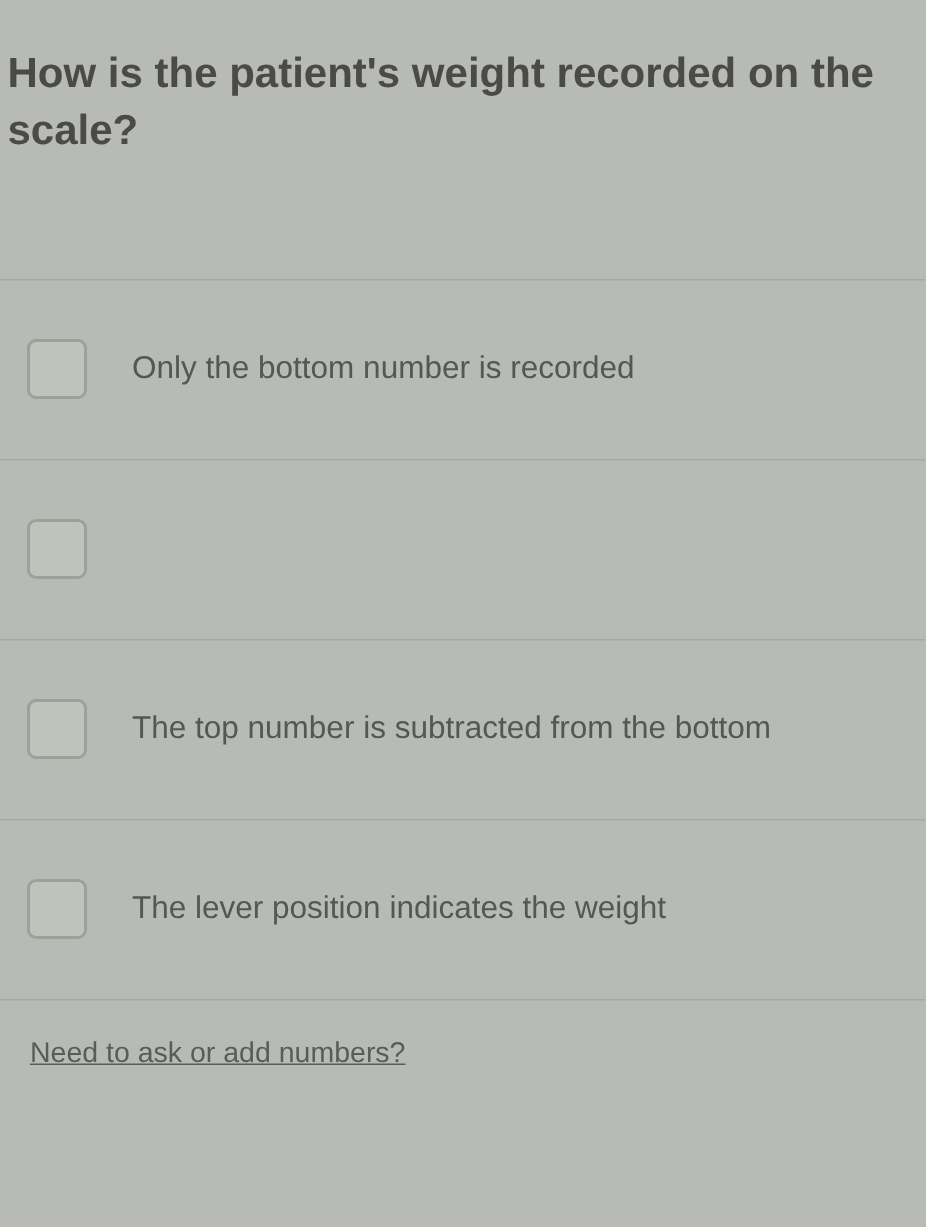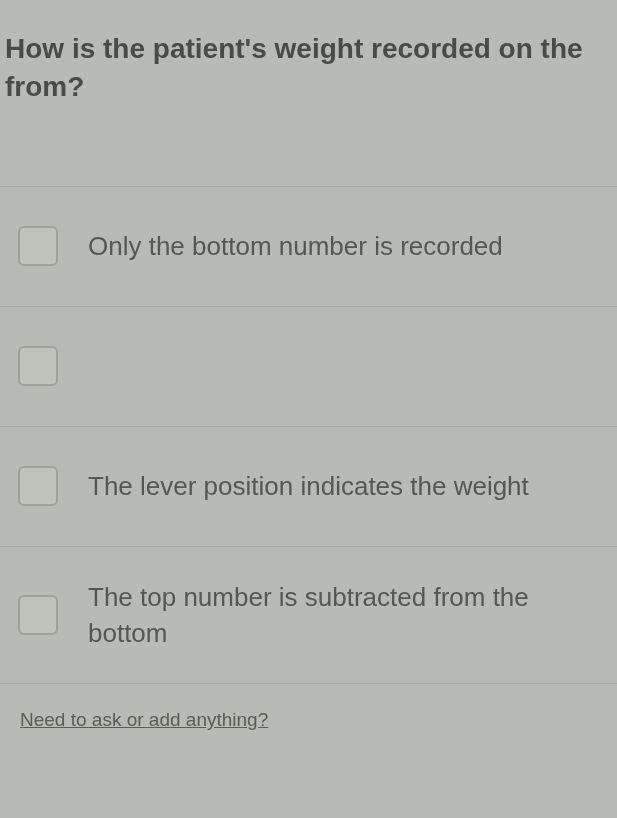--- a/index.html
+++ b/index.html
@@ -39,51 +39,51 @@
       width: 40px;
       height: 40px;
       border: 2px solid #9ea199;
       border-radius: 6px;
       background: #c0c3bc;
       flex-shrink: 0;
       margin-right: 30px;
       cursor: pointer;
     }
     .option-text {
-      font-size: 26px;
+      font-size: 21px;
       color: #555752;
       line-height: 1.4;
       padding-right: 10px;
     }
     .footer-link {
       padding: 25px 20px;
       font-size: 19px;
       color: #5a5c56;
       text-decoration: underline;
       cursor: pointer;
     }
   </style>
 </head>
 <body>
 
 <div class="question-container">
-  <div class="question-text">How is the patient's weight recorded on the from?</div>
+  <div class="question-text">How is the patient's weight recorded on the scale?</div>
 
   <div class="options-wrapper">
     <div class="option-row">
       <div class="checkbox"></div>
       <div class="option-text">Only the bottom number is recorded</div>
     </div>
     <div class="option-row">
       <div class="checkbox"></div>
     </div>
     <div class="option-row">
       <div class="checkbox"></div>
-      <div class="option-text">The lever position indicates the weight</div>
+      <div class="option-text">The top number is subtracted from the bottom</div>
     </div>
     <div class="option-row">
       <div class="checkbox"></div>
-      <div class="option-text">The top number is subtracted from the bottom</div>
+      <div class="option-text">The lever position indicates the weight</div>
     </div>
   </div>
 
-  <div class="footer-link">Need to ask or add anything?</div>
+  <div class="footer-link">Need to ask or add numbers?</div>
 </div>
 
 </body></html>

